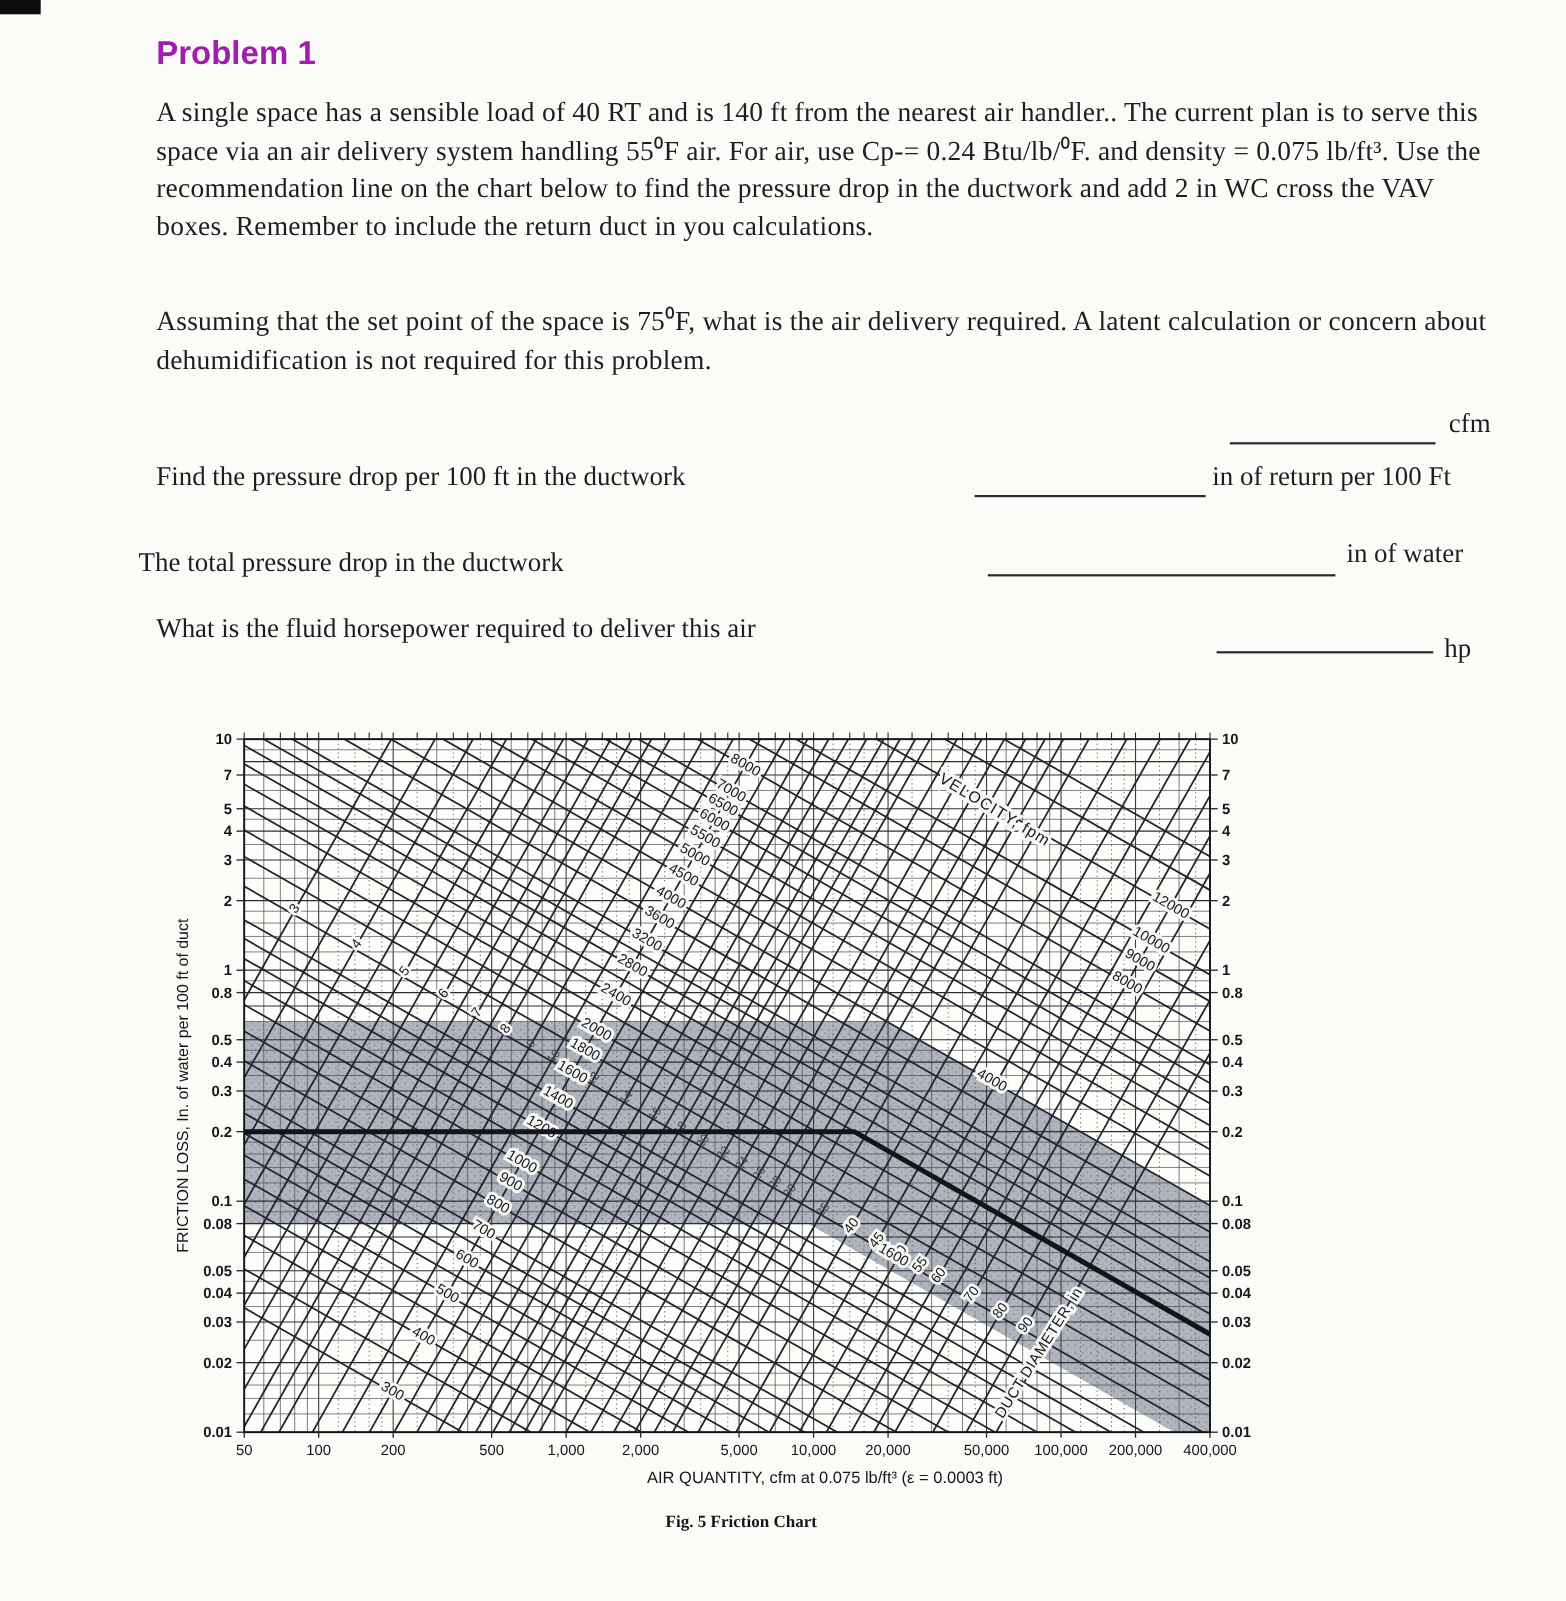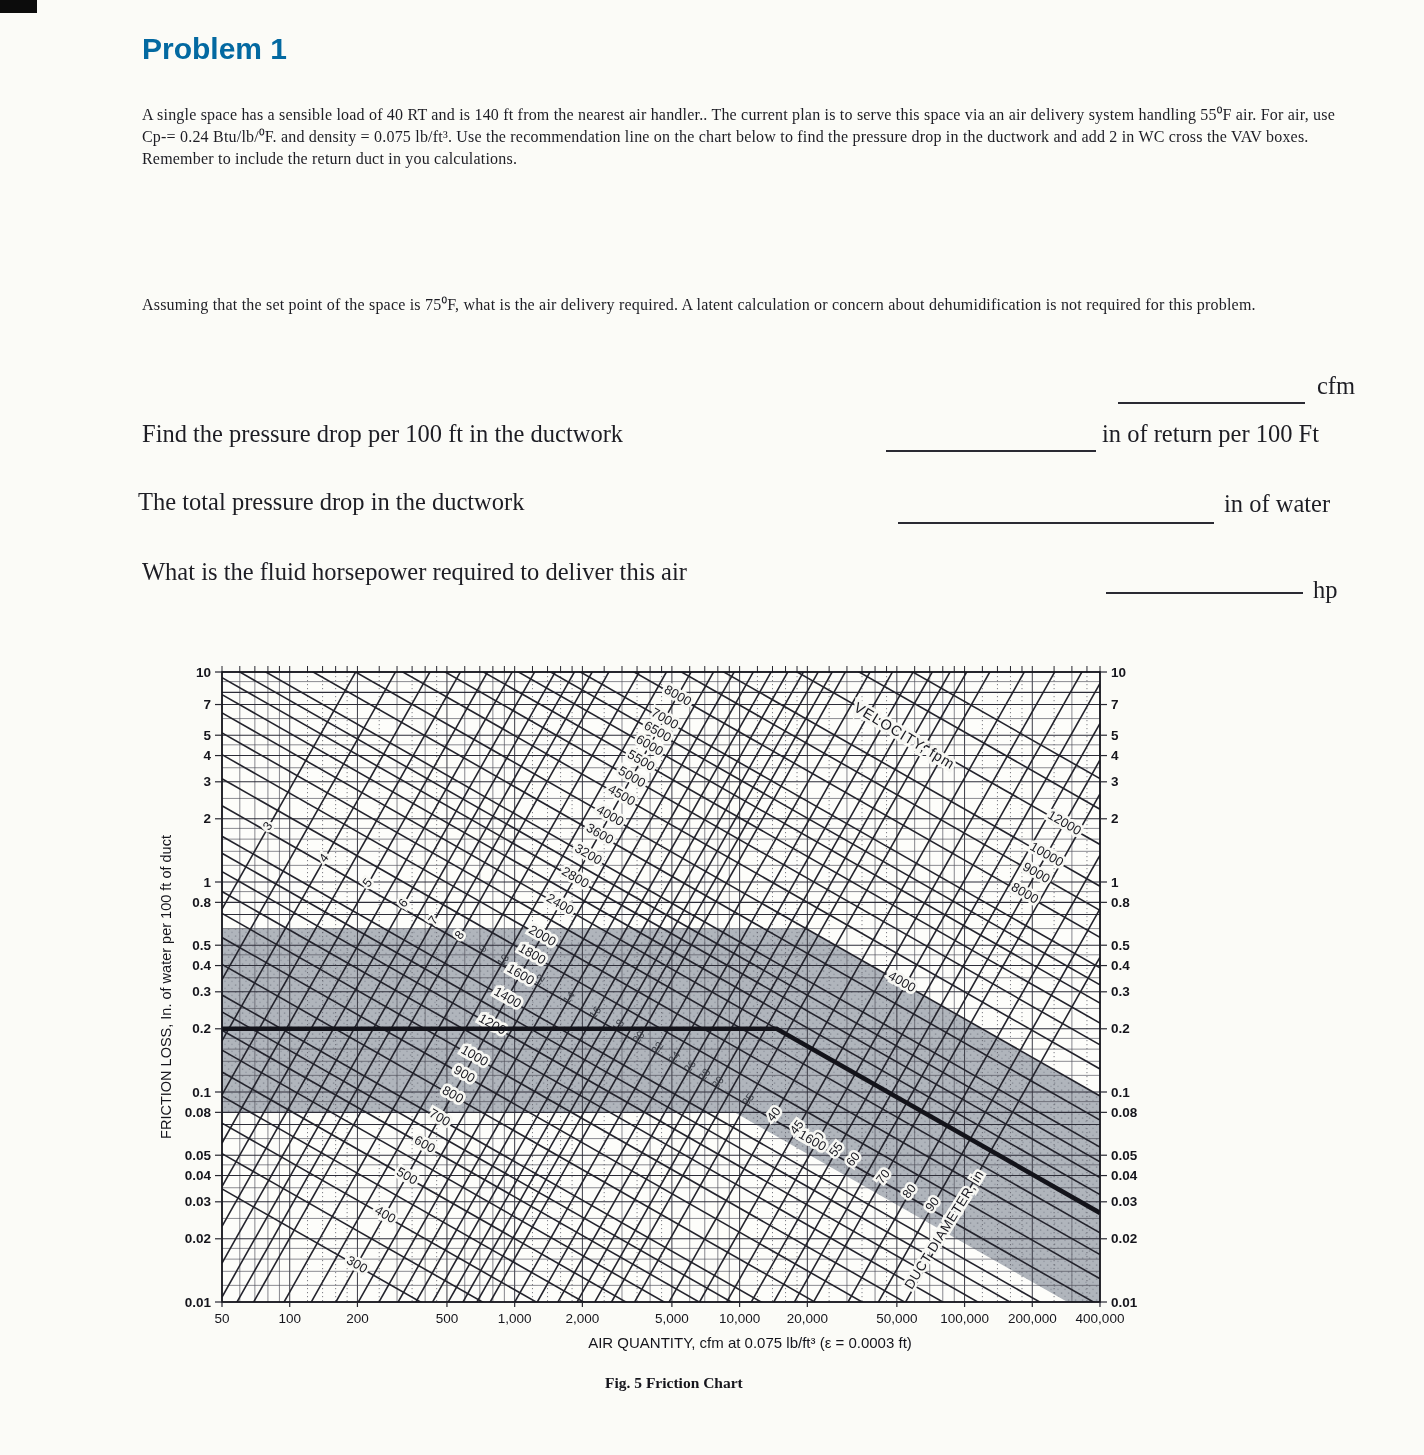--- a/index.html
+++ b/index.html
@@ -4,23 +4,23 @@
 <style>
   html,body{margin:0;padding:0;}
   body{
     width:1424px;height:1455px;position:relative;overflow:hidden;
     background:#fbfbf7;color:#1d1d24;
     font-family:"Liberation Serif", serif;
   }
   .scan-corner{position:absolute;left:0;top:0;width:37px;height:13px;background:#0c0c0c;}
   .title{
     position:absolute;left:142px;top:32px;
-    font-family:"Liberation Sans", sans-serif;font-weight:bold;font-size:30px;color:#0369a1;
+    font-family:"Liberation Sans", sans-serif;font-weight:bold;font-size:30px;color:#a21caf;
   }
-  .para{position:absolute;left:142px;width:1218px;font-size:16px;line-height:1.38;letter-spacing:0.2px;margin-top:18px;}
+  .para{position:absolute;left:142px;width:1218px;font-size:25px;line-height:1.38;letter-spacing:0.2px;}
   #para1{top:86px;}
   #para2{top:276px;}
   .answer-row{position:absolute;font-size:24.5px;}
   .q-label{position:absolute;left:0;top:0;white-space:nowrap;}
   .blank{position:absolute;border-bottom:2px solid #2a2a33;height:24px;}
   .unit{position:absolute;white-space:nowrap;text-align:center;}
   #figure{position:absolute;left:150px;top:640px;width:1030px;height:775px;}
   svg{display:block;}
 </style>
 </head>
@@ -38,21 +38,21 @@
   <span class="unit" style="left:1317px;top:2px;">cfm</span>
 </div>
 
 <div class="answer-row" style="left:0;top:420px;width:1236px;height:44px;">
   <span class="q-label" style="left:142px;">Find the pressure drop per 100 ft in the ductwork</span>
   <div class="blank" style="left:886px;top:6px;width:210px;"></div>
   <span class="unit" style="left:1102px;top:0px;">in of return per 100 Ft</span>
 </div>
 
 <div class="answer-row" style="left:0;top:488px;width:1424px;height:44px;">
-  <span class="q-label" style="left:138px;">The total pressure drop in the ductwork</span>
+  <span class="q-label" style="left:126px;margin-top:10px;">The total pressure drop in the ductwork</span>
   <div class="blank" style="left:898px;top:10px;width:316px;"></div>
   <span class="unit" style="left:1224px;top:2px;">in of water</span>
 </div>
 
 <div class="answer-row" style="left:0;top:558px;width:1424px;height:44px;">
   <span class="q-label" style="left:142px;">What is the fluid horsepower required to deliver this air</span>
   <div class="blank" style="left:1106px;top:10px;width:197px;"></div>
   <span class="unit" style="left:1313px;top:18px;">hp</span>
 </div>
 

